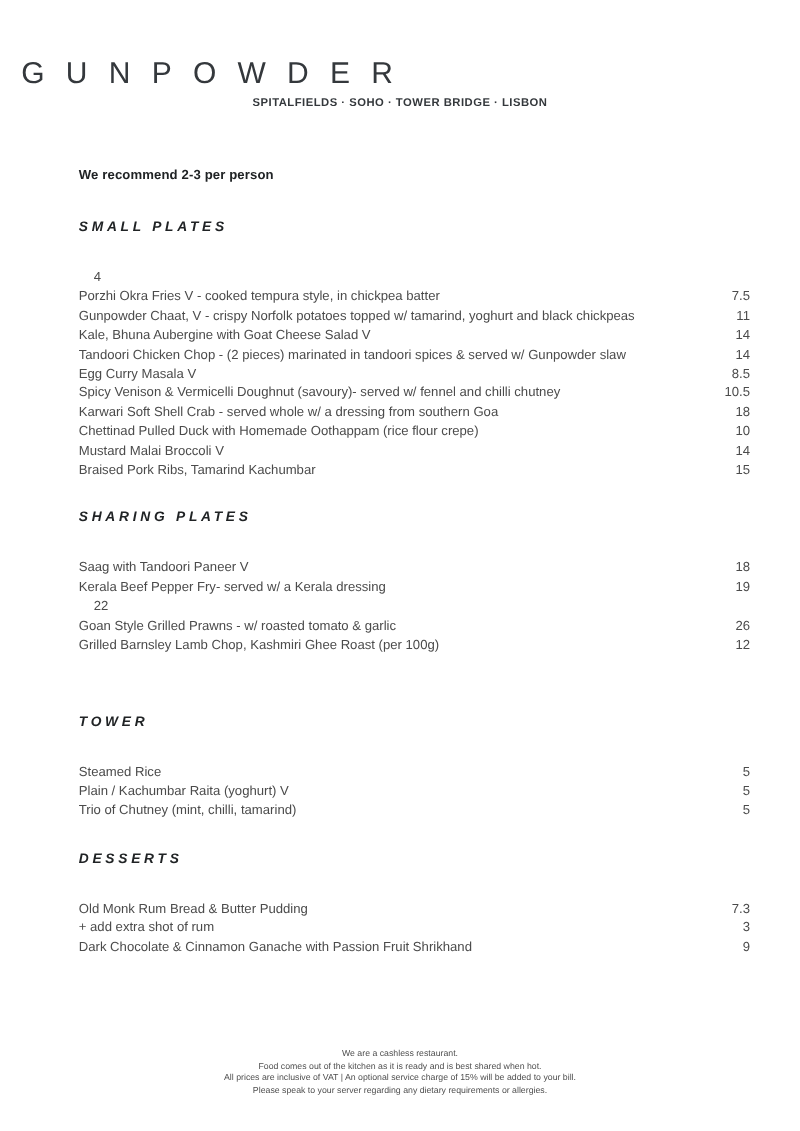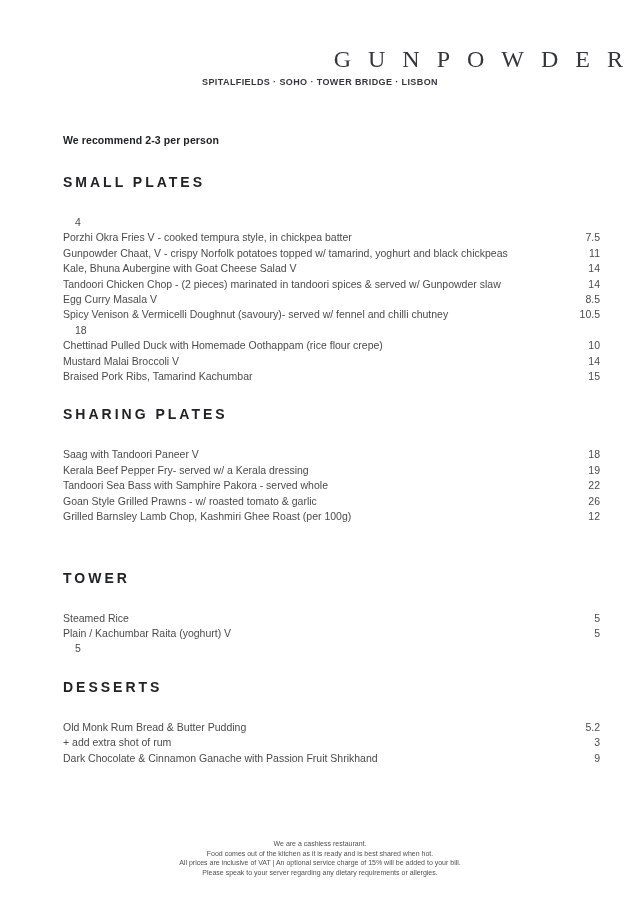--- a/index.html
+++ b/index.html
@@ -9,28 +9,27 @@
     position: relative;
     width: 640px;
     height: 905px;
     background: #ffffff;
     overflow: hidden;
   }
 
   
   .logo {
     padding-top: 46px;
-    text-align: right;
+    text-align: left;
     font-size: 24px;
     font-weight: 400;
     letter-spacing: 17px;
     text-indent: 17px;
     line-height: 26px;
     color: #34383c;
-    font-family: Liberation Serif, serif;
   }
   .locations {
     margin-top: 5px;
     text-align: center;
     font-size: 9px;
     font-weight: 700;
     letter-spacing: 0.4px;
     line-height: 11px;
     color: #34383c;
   }
@@ -42,25 +41,26 @@
     margin-top: 46px;
     font-size: 10.5px;
     font-weight: 700;
     letter-spacing: 0.1px;
     line-height: 13px;
     color: #202325;
   }
 
   .menu-section .section-title {
     margin: 0;
-    font-size: 14px;
+    font-size: 11px;
     font-weight: 700;
     letter-spacing: 3px;
     line-height: 13px;
     color: #202325;
+    font-style: italic;
   }
   .menu-section:nth-child(2) { margin-top: 29px; }  
   .menu-section:nth-child(3) { margin-top: 24px; }  
   .menu-section:nth-child(4) { margin-top: 47px; }  
   .menu-section:nth-child(5) { margin-top: 24px; }  
 
   .menu-section .items { margin-top: 26px; }
 
   .menu-item {
     display: flex;
@@ -122,20 +122,21 @@
           </div>
           <div class="menu-item">
             <span class="item-name">Egg Curry Masala V</span>
             <span class="item-price">8.5</span>
           </div>
           <div class="menu-item">
             <span class="item-name">Spicy Venison &amp; Vermicelli Doughnut (savoury)- served w/ fennel and chilli chutney</span>
             <span class="item-price">10.5</span>
           </div>
           <div class="menu-item">
+            <span class="item-name">Karwari Soft Shell Crab - served whole w/ a dressing from southern Goa</span>
             <span class="item-price">18</span>
           </div>
           <div class="menu-item">
             <span class="item-name">Chettinad Pulled Duck with Homemade Oothappam (rice flour crepe)</span>
             <span class="item-price">10</span>
           </div>
           <div class="menu-item">
             <span class="item-name">Mustard Malai Broccoli V</span>
             <span class="item-price">14</span>
           </div>
@@ -150,21 +151,20 @@
         <div class="items">
           <div class="menu-item">
             <span class="item-name">Saag with Tandoori Paneer V</span>
             <span class="item-price">18</span>
           </div>
           <div class="menu-item">
             <span class="item-name">Kerala Beef Pepper Fry- served w/ a Kerala dressing</span>
             <span class="item-price">19</span>
           </div>
           <div class="menu-item">
-            <span class="item-name">Tandoori Sea Bass with Samphire Pakora - served whole</span>
             <span class="item-price">22</span>
           </div>
           <div class="menu-item">
             <span class="item-name">Goan Style Grilled Prawns - w/ roasted tomato &amp; garlic</span>
             <span class="item-price">26</span>
           </div>
           <div class="menu-item">
             <span class="item-name">Grilled Barnsley Lamb Chop, Kashmiri Ghee Roast (per 100g)</span>
             <span class="item-price">12</span>
           </div>
@@ -175,30 +175,31 @@
         <div class="items">
           <div class="menu-item">
             <span class="item-name">Steamed Rice</span>
             <span class="item-price">5</span>
           </div>
           <div class="menu-item">
             <span class="item-name">Plain / Kachumbar Raita (yoghurt) V</span>
             <span class="item-price">5</span>
           </div>
           <div class="menu-item">
+            <span class="item-name">Trio of Chutney (mint, chilli, tamarind)</span>
             <span class="item-price">5</span>
           </div>
         </div>
       </section>
       <section class="menu-section">
         <h2 class="section-title">DESSERTS</h2>
         <div class="items">
           <div class="menu-item">
             <span class="item-name">Old Monk Rum Bread &amp; Butter Pudding</span>
-            <span class="item-price">5.2</span>
+            <span class="item-price">7.3</span>
           </div>
           <div class="menu-item">
             <span class="item-name">+ add extra shot of rum</span>
             <span class="item-price">3</span>
           </div>
           <div class="menu-item">
             <span class="item-name">Dark Chocolate &amp; Cinnamon Ganache with Passion Fruit Shrikhand</span>
             <span class="item-price">9</span>
           </div>
         </div>

